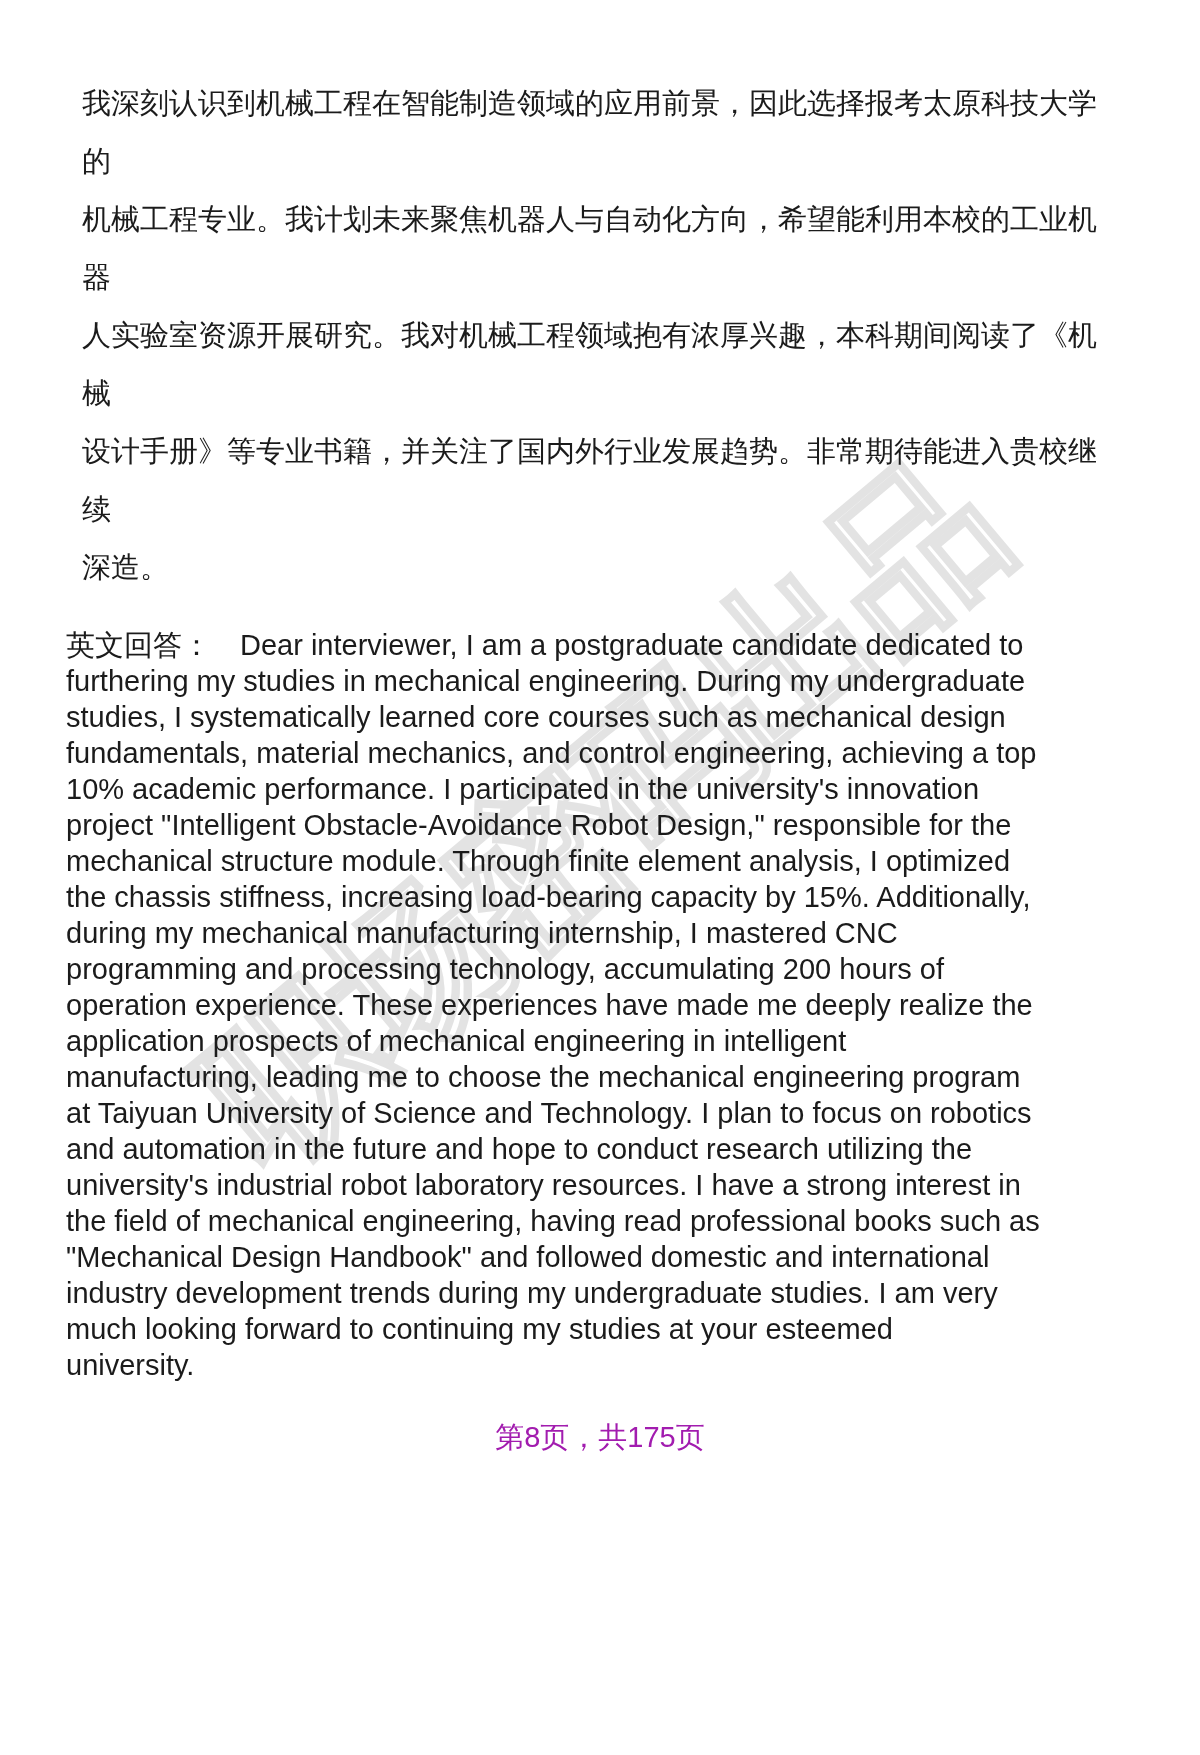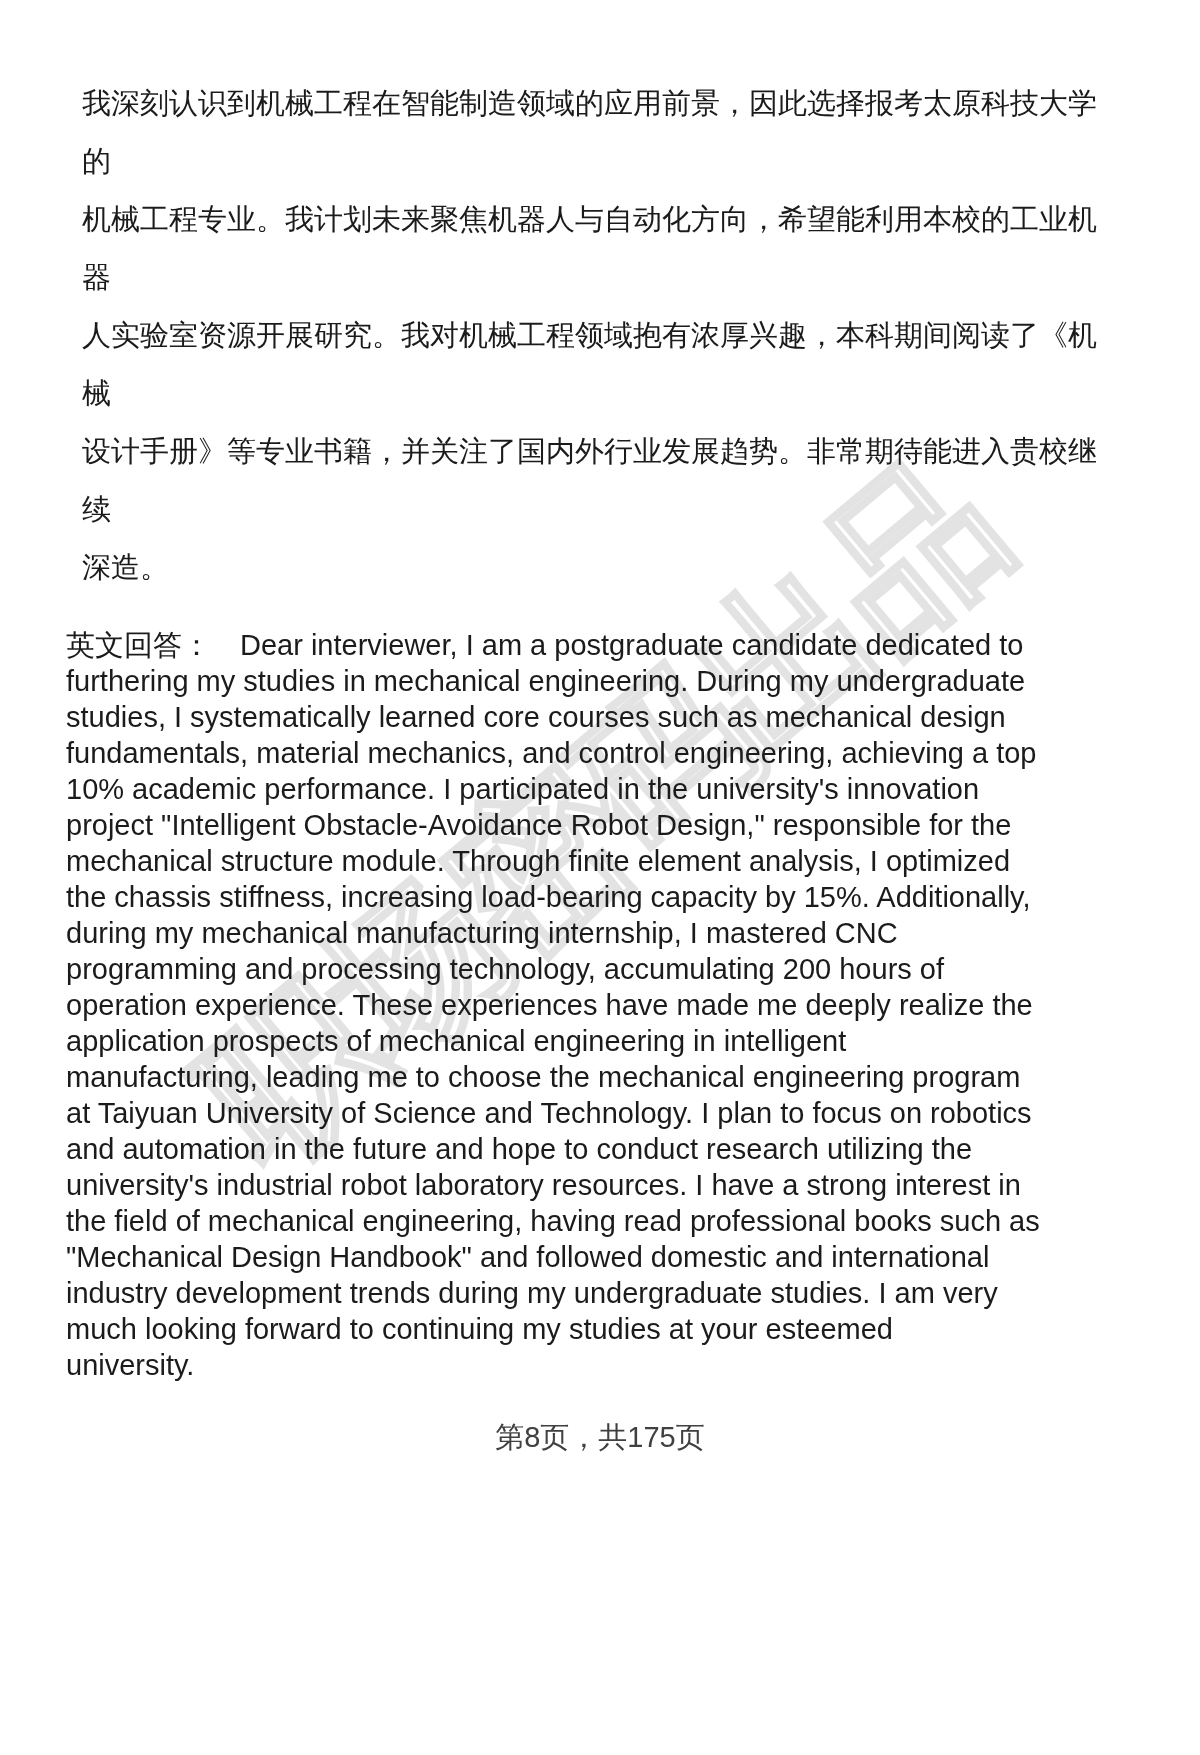--- a/index.html
+++ b/index.html
@@ -56,21 +56,21 @@
     line-height: 36px;
     margin: 31px 0 0 0;
   }
   .footer {
     position: relative;
     z-index: 1;
     margin-top: 37px;
     text-align: center;
     font-size: 29px;
     line-height: 34px;
-    color: #404040;
+    color: #a21caf;
   }
 </style>
 </head>
 <body>
 
 <div class="page">
 
   <div class="watermark">职场密码出品</div>
 
   <div class="content">

